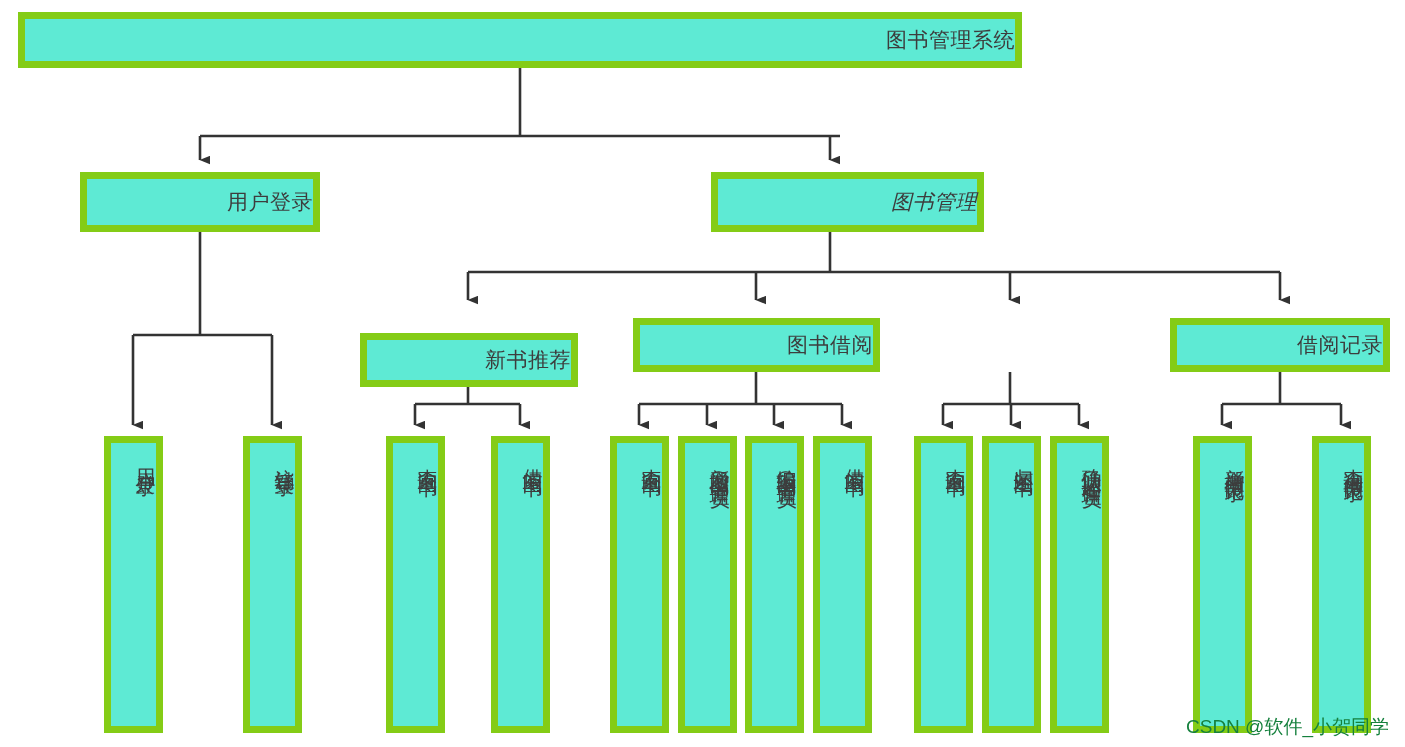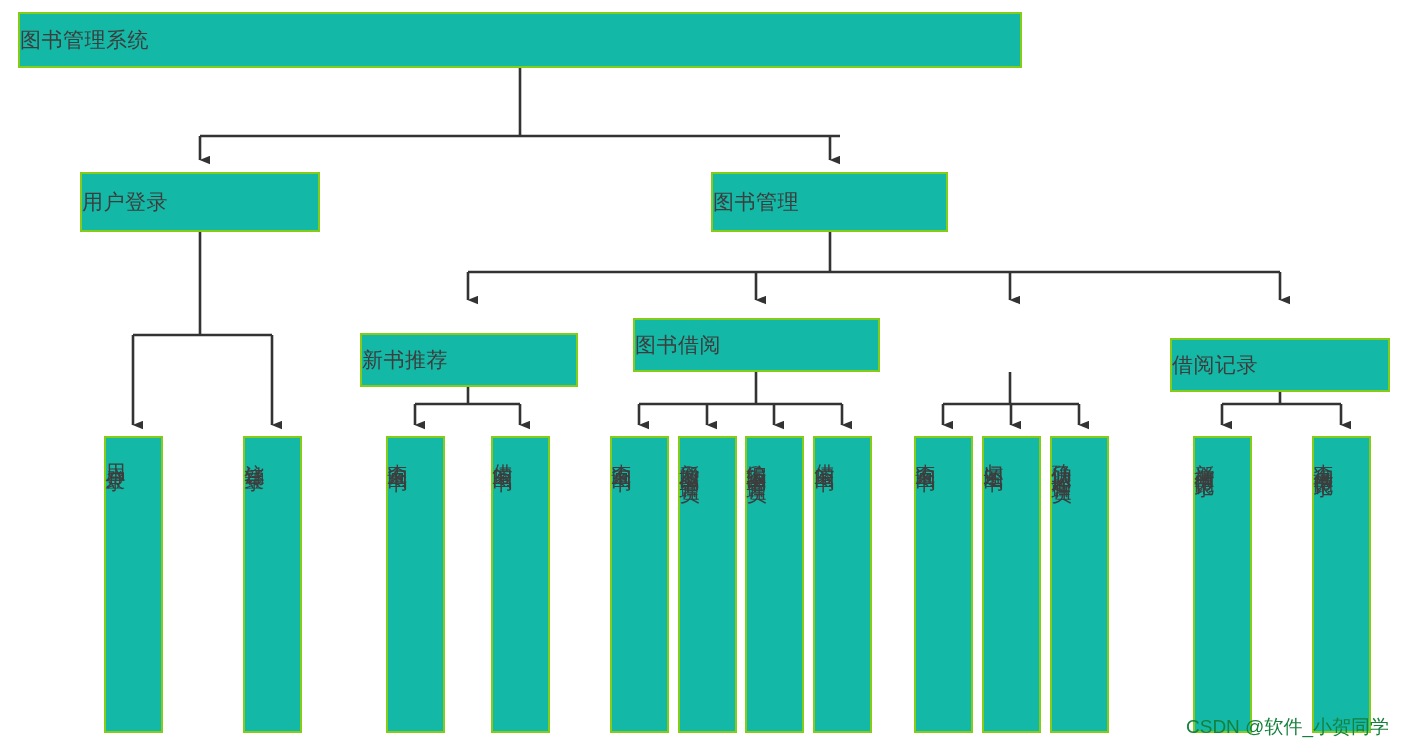--- a/index.html
+++ b/index.html
@@ -21,25 +21,25 @@
     position: absolute;
     left: 0;
     top: 0;
     width: 1405px;
     height: 747px;
     pointer-events: none;
   }
   .node {
     position: absolute;
     box-sizing: border-box;
-    background: #14b8a6;
-    border: 2px solid #84cc16;
+    background: #5eead4;
+    border: 7px solid #84cc16;
     display: flex;
     align-items: center;
-    justify-content: flex-start;
+    justify-content: flex-end;
     color: #3d3d3d;
     z-index: 2;
   }
   .node-label {
     font-size: 21px;
     line-height: 1.15;
     letter-spacing: 0.5px;
     white-space: nowrap;
     color: #3d3d3d;
   }
@@ -119,31 +119,31 @@
     </g>
   </svg>
 
   <div class="node" style="left:18px; top:12px; width:1004px; height:56px;">
     <span class="node-label">图书管理系统</span>
   </div>
 
   <div class="node" style="left:80px; top:172px; width:240px; height:60px;">
     <span class="node-label">用户登录</span>
   </div>
-  <div class="node" style="left:711px; top:172px; width:237px; height:60px;">
+  <div class="node" style="left:711px; top:172px; width:273px; height:60px;font-style:italic;">
     <span class="node-label">图书管理</span>
   </div>
 
   <div class="node" style="left:360px; top:333px; width:218px; height:54px;">
     <span class="node-label">新书推荐</span>
   </div>
   <div class="node" style="left:633px; top:318px; width:247px; height:54px;">
     <span class="node-label">图书借阅</span>
   </div>
-  <div class="node" style="left:1170px; top:318px; width:220px; height:54px;margin-top:20px;">
+  <div class="node" style="left:1170px; top:318px; width:220px; height:54px;">
     <span class="node-label">借阅记录</span>
   </div>
 
   <div class="node vertical" style="left:104px; top:436px; width:59px; height:297px;">
     <span class="node-label">用户登录</span>
   </div>
   <div class="node vertical" style="left:243px; top:436px; width:59px; height:297px;">
     <span class="node-label">注销登录</span>
   </div>
 

